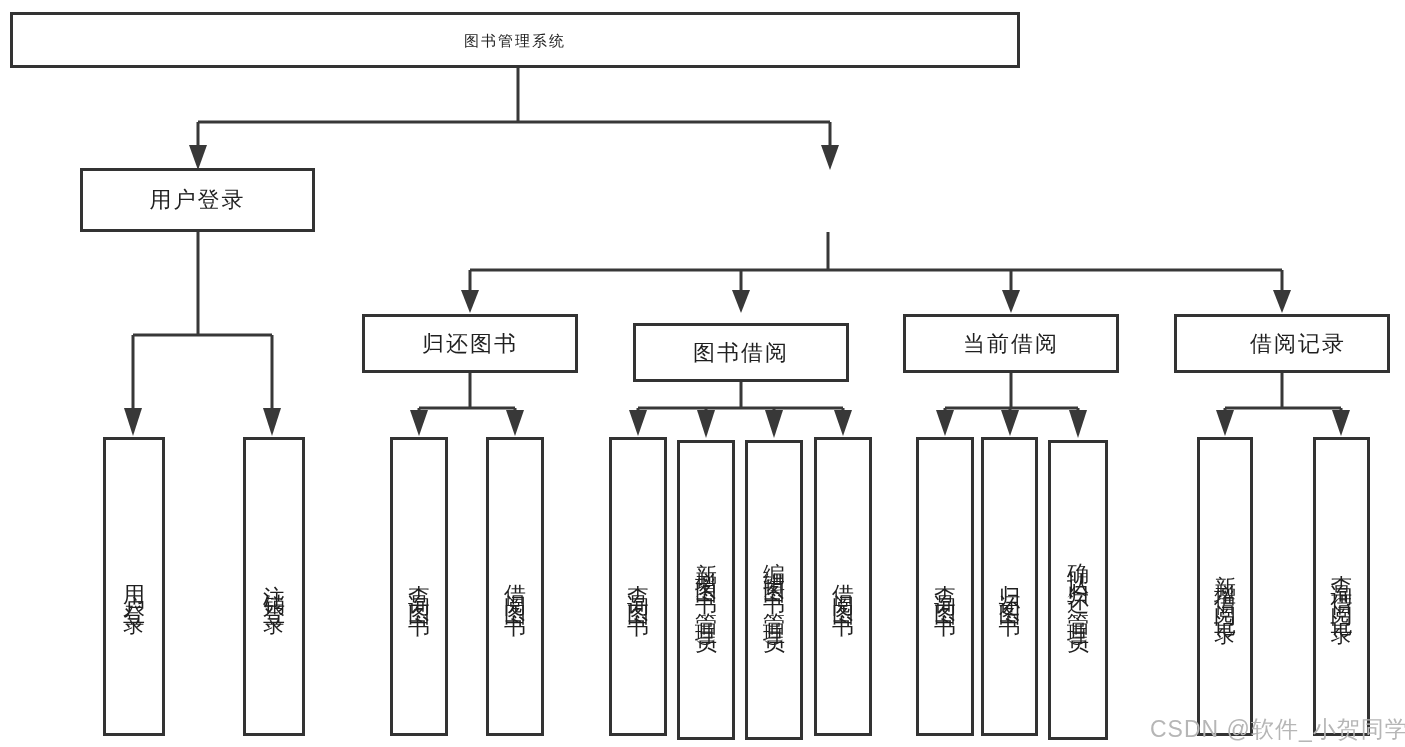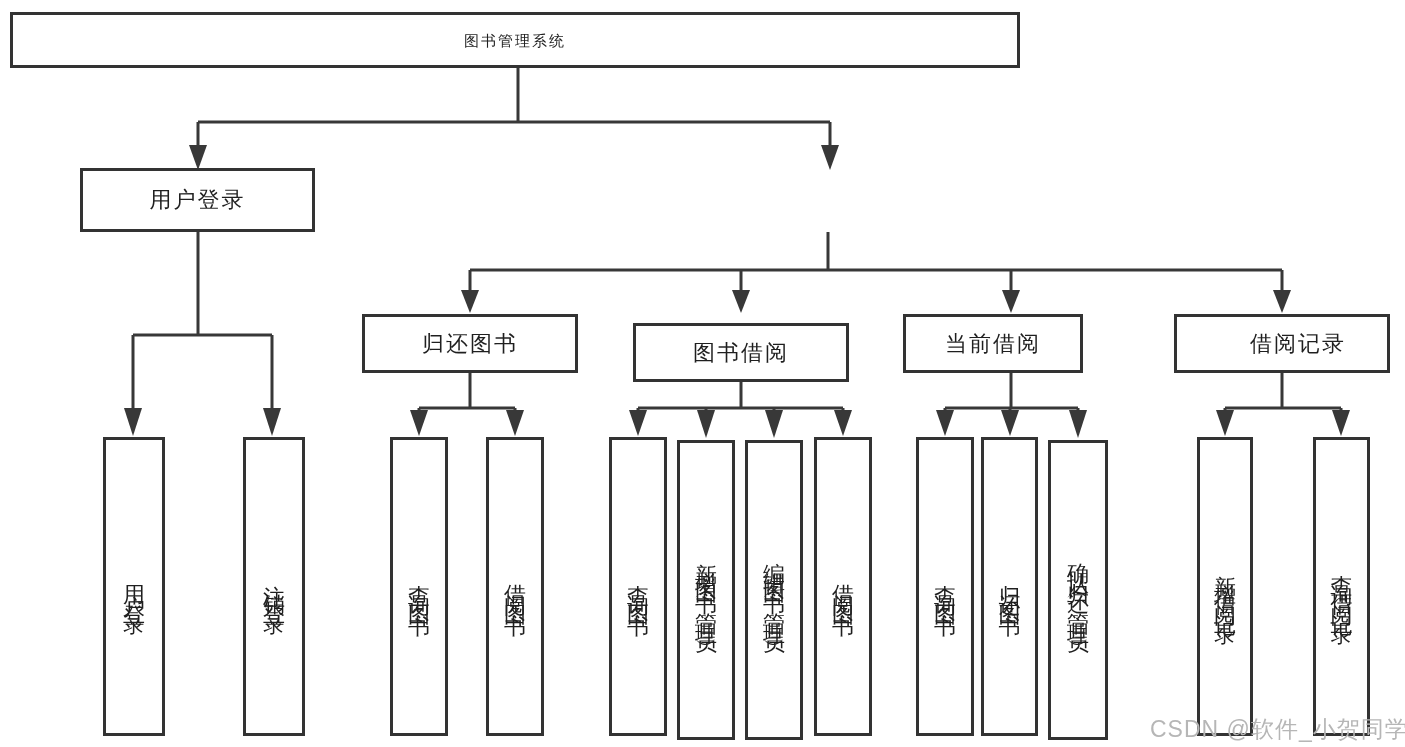--- a/index.html
+++ b/index.html
@@ -120,21 +120,21 @@
   <div class="node hnode" style="left:80px;top:168px;width:235px;height:64px;">
     <span>用户登录</span>
   </div>
 
   <div class="node hnode" style="left:362px;top:314px;width:216px;height:59px;">
     <span>归还图书</span>
   </div>
   <div class="node hnode" style="left:633px;top:323px;width:216px;height:59px;">
     <span>图书借阅</span>
   </div>
-  <div class="node hnode" style="left:903px;top:314px;width:180px;height:59px;">
+  <div class="node hnode" style="left:903px;top:314px;width:216px;height:59px;">
     <span>当前借阅</span>
   </div>
   <div class="node hnode" style="left:1174px;top:314px;width:216px;height:59px;padding-left:32px;">
     <span>借阅记录</span>
   </div>
 
   <div class="node vnode" style="left:103px;top:437px;width:62px;height:299px;">
     <span>用户登录</span>
   </div>
   <div class="node vnode" style="left:243px;top:437px;width:62px;height:299px;">

